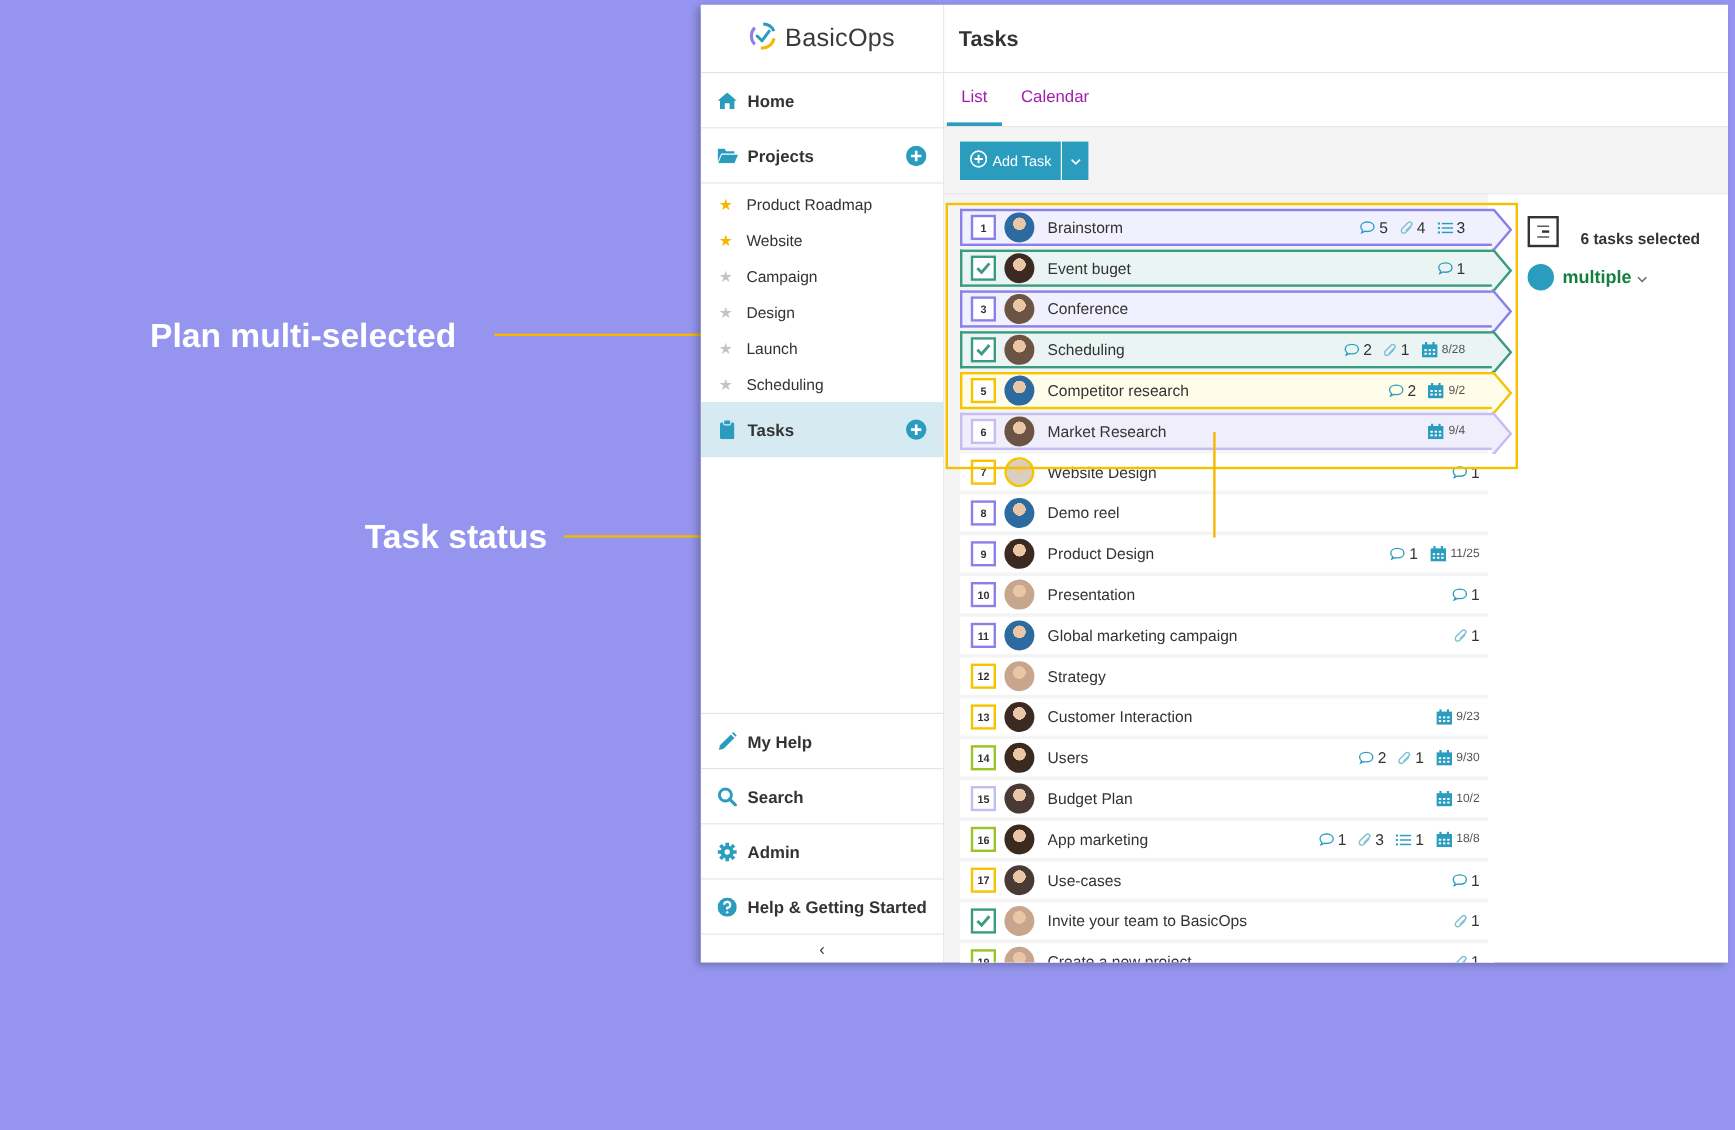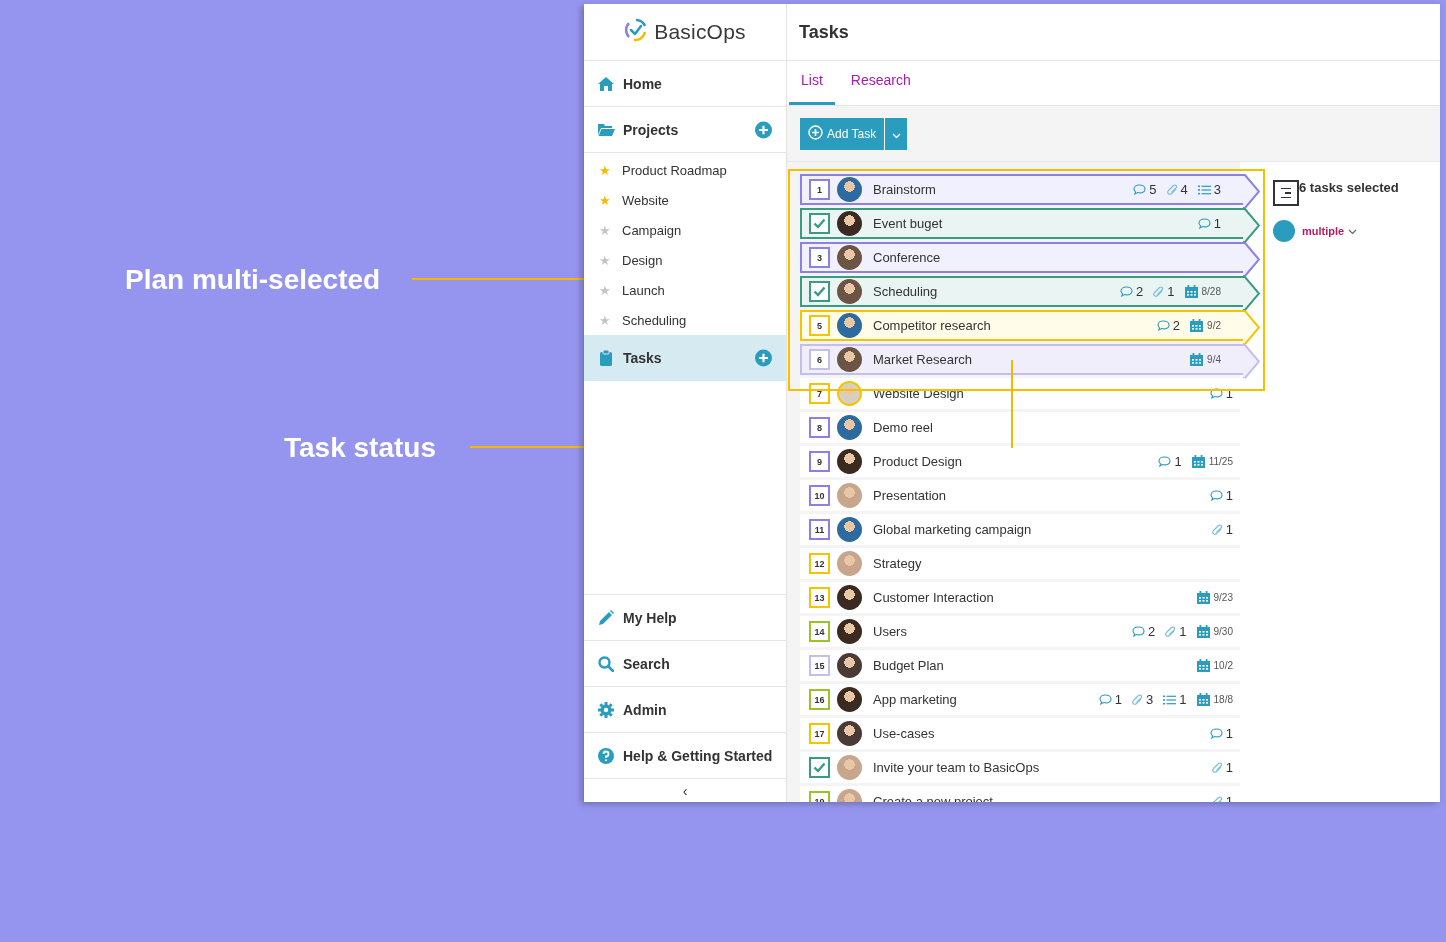--- a/index.html
+++ b/index.html
@@ -43,33 +43,33 @@
   .row.sel { margin-bottom: 3px; }
   .row .status { width: 21px; height: 21px; border: 2px solid #8a80e8; background: #fff; margin-left: 9px; display: flex; align-items: center; justify-content: center; font-size: 9px; font-weight: bold; color: #333; flex-shrink: 0; }
   .row .avatar { width: 25px; height: 25px; border-radius: 50%; margin-left: 7px; flex-shrink: 0; }
   .row .title { margin-left: 11px; flex: 1; white-space: nowrap; overflow: hidden; }
   .row .meta { display: flex; align-items: center; gap: 10px; padding-right: 12px; font-size: 13px; color: #333; }
   .meta-item { display: flex; align-items: center; gap: 3px; }
   .meta-item.date { font-size: 10px; color: #555; gap: 4px; }
   .row .arrow { position: absolute; right: -15px; top: -2px; width: 17px; height: 35px; }
 
   .sidepanel { position: absolute; left: 486px; top: 176px; width: 170px; }
-  .sel-head { display: flex; align-items: flex-start; }
+  .sel-head { display: flex; align-items: flex-end; gap: 18px; }
   .doc-ico { width: 26px; height: 26px; border: 2px solid #333; display: flex; flex-direction: column; align-items: center; justify-content: center; gap: 3px; }
   .sel-count { font-size: 13px; font-weight: bold; color: #333; }
-  .assignee { display: flex; align-items: center; gap: 4px; margin-top: 14px; font-size: 11px; font-weight: bold; color: #be185d; }
+  .assignee { display: flex; align-items: center; gap: 4px; margin-top: 14px; font-size: 15px; font-weight: bold; color: #15803d; }
   .assignee .dot { width: 22px; height: 22px; border-radius: 50%; background: #2a9dbf; }
   .scroll-track { position: absolute; right: 0; top: 158px; width: 200px; bottom: 0; background: #fff; }
 </style>
 </head>
 <body>
 
 <div class="annot-label" style="left:125px; top:264px;">Plan multi-selected</div>
 <div class="annot-line" style="left:412px; top:278px; width:378px;"></div>
-<div class="annot-label" style="left:284px; top:432px;">Task status</div>
+<div class="annot-label" style="left:304px; top:432px;">Task status</div>
 <div class="annot-line" style="left:470px; top:446px; width:543px;"></div>
 
 <div class="app">
 
   <div class="sidebar">
     <div class="logo">
       <span>
         <svg width="24" height="24" viewBox="0 0 24 24">
           <path d="M12 2 A10 10 0 0 1 21 8" stroke="#2a9dbf" stroke-width="2.5" fill="none"></path>
           <path d="M21 14 A10 10 0 0 1 10 22" stroke="#f5b800" stroke-width="2.5" fill="none"></path>
@@ -195,21 +195,21 @@
         <span>Help &amp; Getting Started</span>
       </div>
       <div class="collapse">‹</div>
     </div>
   </div>
 
   <div class="main">
     <div class="header">Tasks</div>
     <div class="tabs">
       <div class="tab active">List</div>
-      <div class="tab">Research</div>
+      <div class="tab">Calendar</div>
     </div>
     <div class="toolbar">
       <div class="btn-add">
         <span>
           <svg width="15" height="15" viewBox="0 0 15 15">
               <circle cx="7.5" cy="7.5" r="6.5" stroke="#fff" stroke-width="1.4" fill="none"></circle>
               <path d="M7.5 4 V11 M4 7.5 H11" stroke="#fff" stroke-width="1.6"></path>
             </svg>
         </span>
         <span>Add Task</span>

